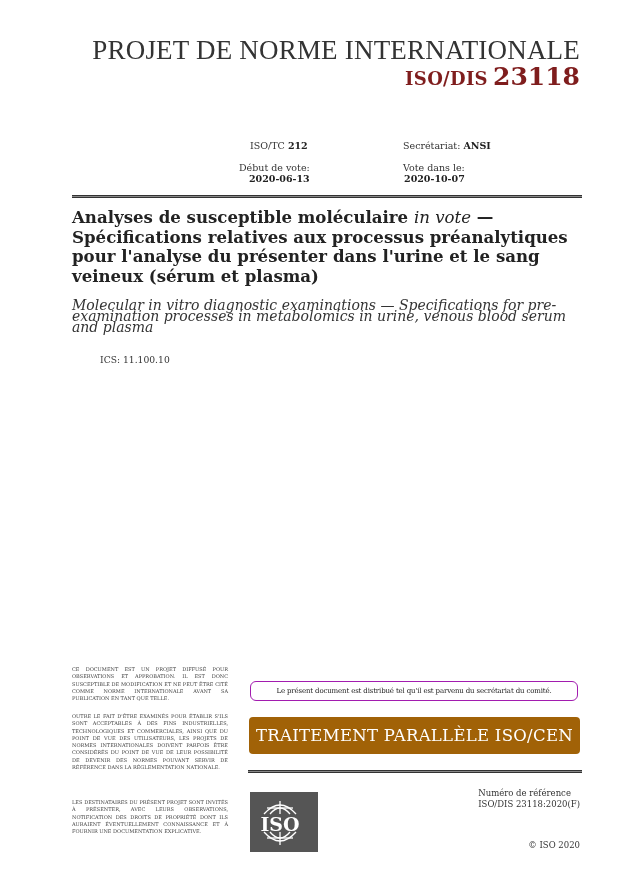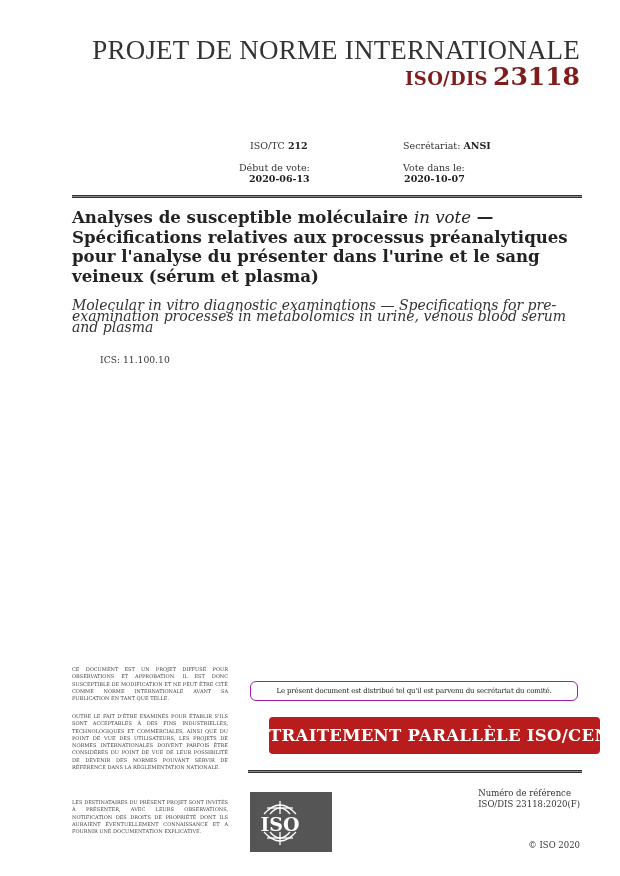--- a/index.html
+++ b/index.html
@@ -36,26 +36,26 @@
     .disclaimer { left: 72px; width: 156px; font-family: "DejaVu Serif", serif; font-size: 5px;
                   line-height: 7.3px; color: #444; text-align: justify; text-transform: uppercase; }
     .disc-1 { top: 666px; }
     .disc-2 { top: 713px; }
     .disc-3 { top: 799px; }
 
     .notice { left: 250px; top: 681px; width: 326px; height: 18px; border: 1px solid #a21caf;
               border-radius: 6px; font-family: "DejaVu Serif", serif; font-size: 7px;
               line-height: 18px; text-align: center; color: #222; white-space: nowrap;
               letter-spacing: -0.15px; }
-    .banner { left: 249px; top: 717px; width: 331px; height: 37px; background: #b91c1c;
+    .banner { left: 249px; top: 717px; width: 331px; height: 37px; background: #a16207;
               border-radius: 4px; color: #ffffff; font-family: "DejaVu Serif", serif;
-              font-weight: bold; font-size: 16.5px; line-height: 37px; text-align: center;
-              letter-spacing: 0.3px; white-space: nowrap; margin-left: 20px; }
+              font-weight: normal; font-size: 16.5px; line-height: 37px; text-align: center;
+              letter-spacing: 0.3px; white-space: nowrap; }
 
-    .logo { left: 250px; top: 792px; width: 82px; height: 60px; background: #555555; }
+    .logo { left: 250px; top: 792px; width: 68px; height: 60px; background: #555555; }
     .ref { right: 40px; top: 788px; text-align: left; font-family: "DejaVu Serif", serif;
            font-size: 8.5px; line-height: 10.5px; color: #333; }
     .copy { right: 40px; top: 840px; font-family: "DejaVu Serif", serif; font-size: 8.5px; color: #333; }
   </style>
 </head>
 <body>
 
 <div class="abs hdr-title">PROJET DE NORME INTERNATIONALE</div>
 <div class="abs hdr-num">
   <span class="pre">ISO/DIS</span>

